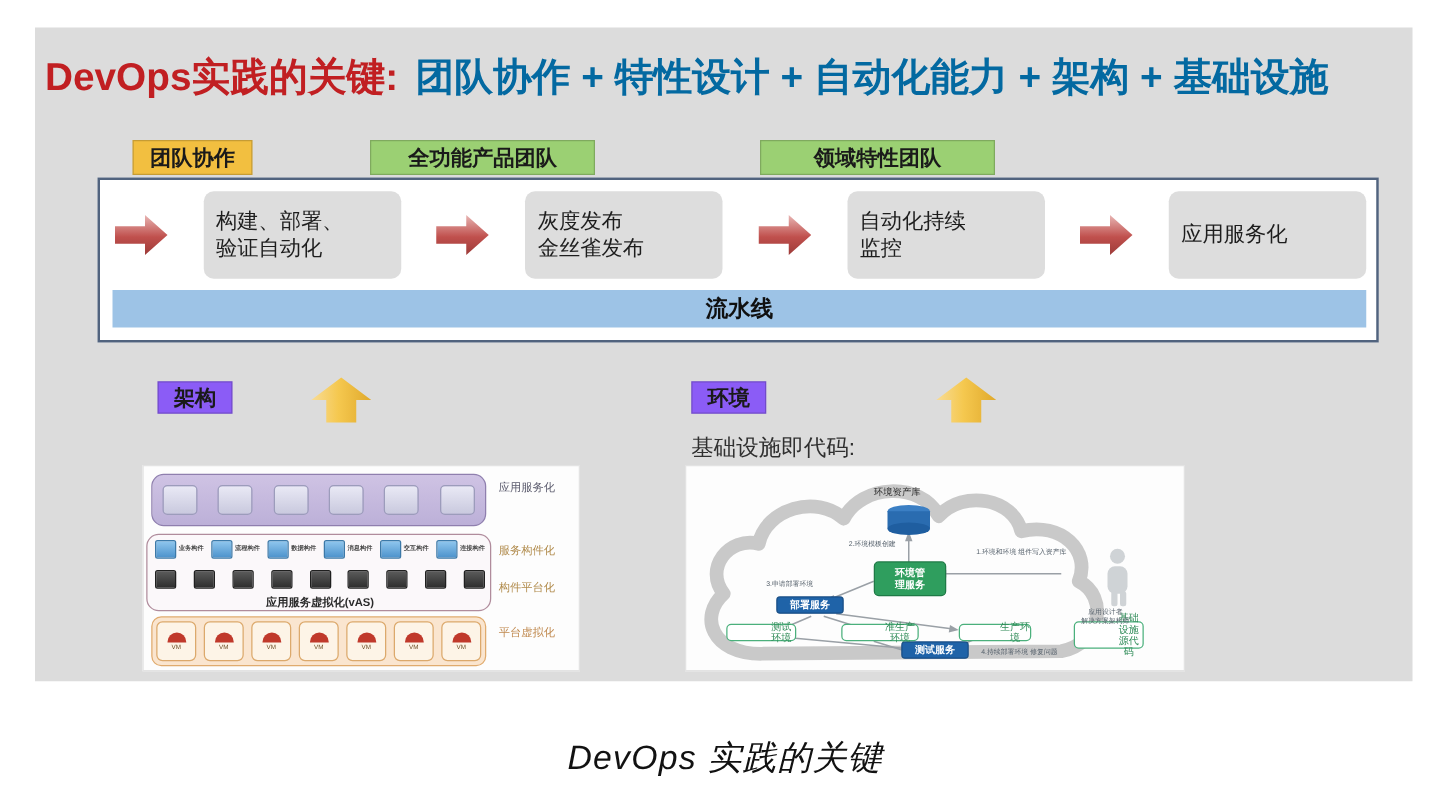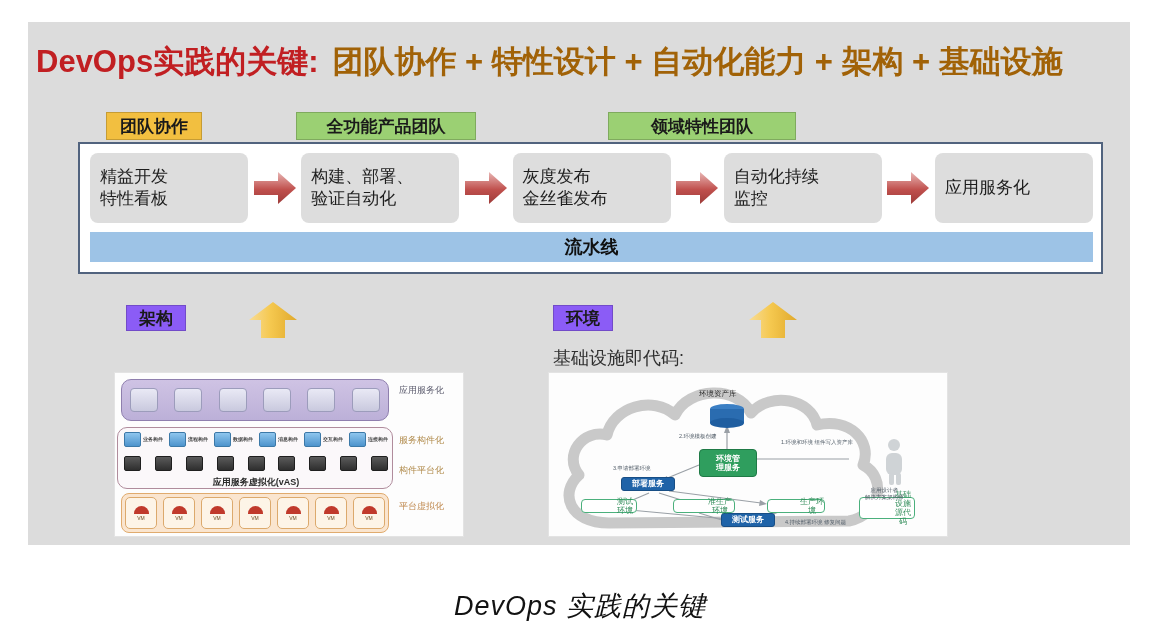--- a/index.html
+++ b/index.html
@@ -24,21 +24,21 @@
     position: absolute; left: 8px; top: 18px;
     width: 1090px; height: 44px;
     display: flex; align-items: center; white-space: nowrap;
   }
   .title-red {
     color: #c11f22;
     font-size: 31px; font-weight: bold;
     letter-spacing: 0px;
   }
   .title-black {
-    color: #a16207;
+    color: #0369a1;
     font-size: 31px; font-weight: bold;
     margin-left: 14px;
   }
 
   
   .chips { position: absolute; left: 0px; top: 90px; width: 1100px; height: 30px; }
   .chip {
     position: absolute; height: 28px;
     display: flex; align-items: center; justify-content: center;
     font-size: 17px; font-weight: bold; color: #1a1a1a;
@@ -246,24 +246,20 @@
     <div class="chips">
       <div class="chip chip-yellow" id="chip0">团队协作</div>
       <div class="chip chip-green" id="chip1">全功能产品团队</div>
       <div class="chip chip-green" id="chip2">领域特性团队</div>
     </div>
 
     <div class="panel">
 
       <div class="flowrow">
 
-        <div class="fbox fb-w1">
-          <span>精益开发</span>
-          <span>特性看板</span>
-        </div>
 
         <svg class="arrow-red" viewBox="0 0 46 40">
           <defs>
             <linearGradient id="ag1" x1="0" y1="0" x2="0" y2="1">
               <stop offset="0%" stop-color="#e8b6b4"></stop>
               <stop offset="55%" stop-color="#c0504d"></stop>
               <stop offset="100%" stop-color="#9d3b39"></stop>
             </linearGradient>
           </defs>
           <path d="M2 13 L26 13 L26 4 L44 20 L26 36 L26 27 L2 27 Z" fill="url(#ag1)"></path>

